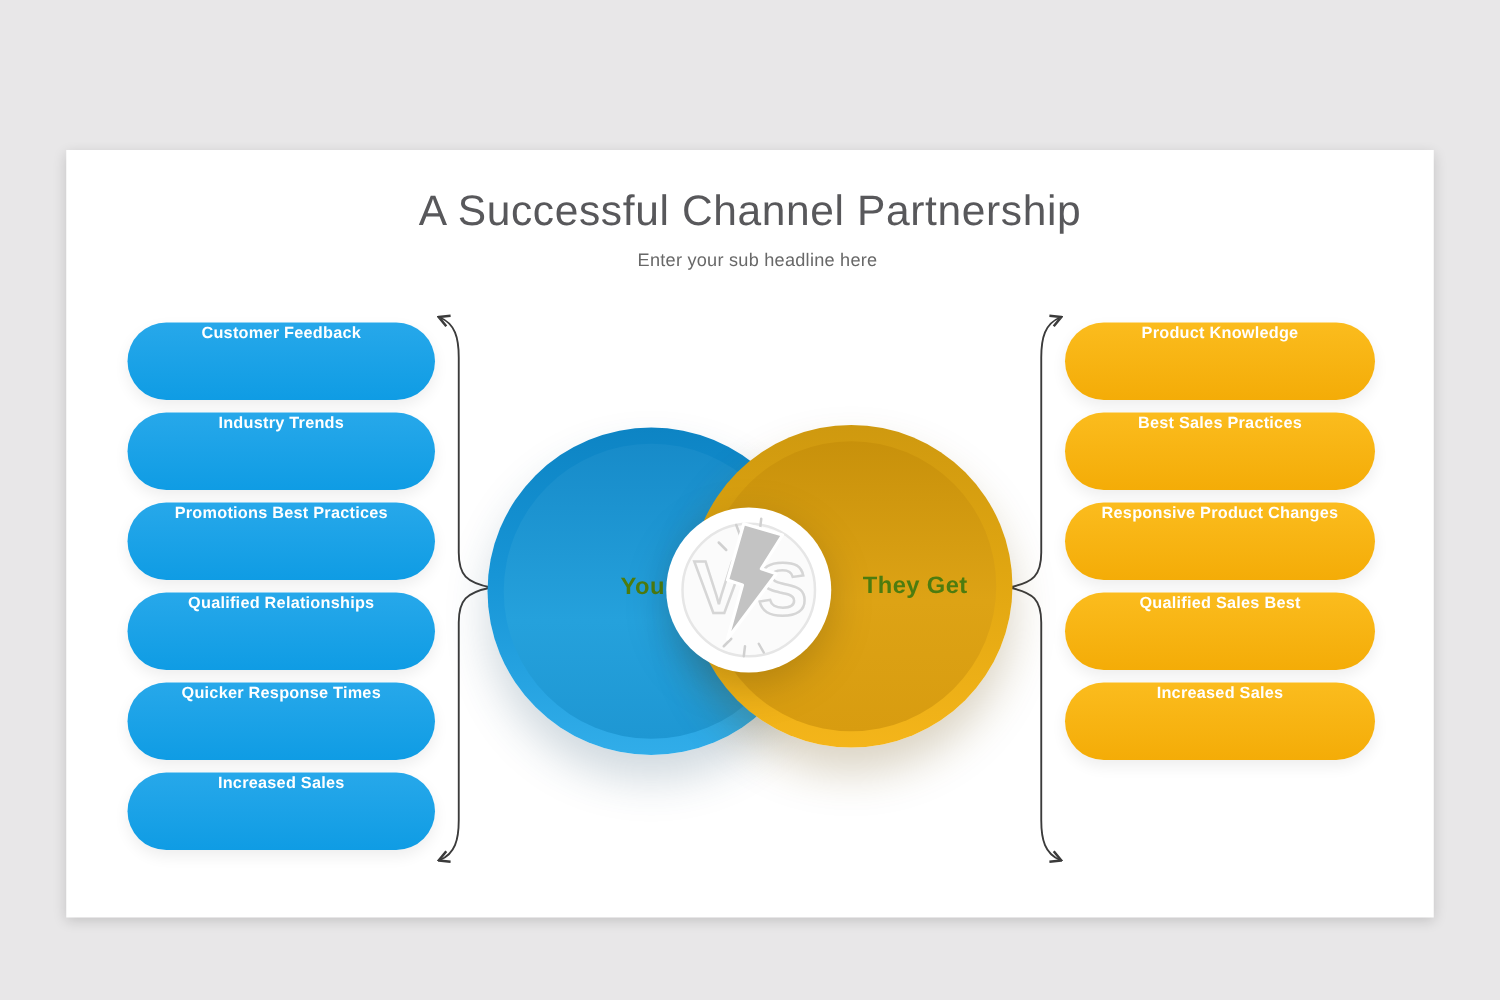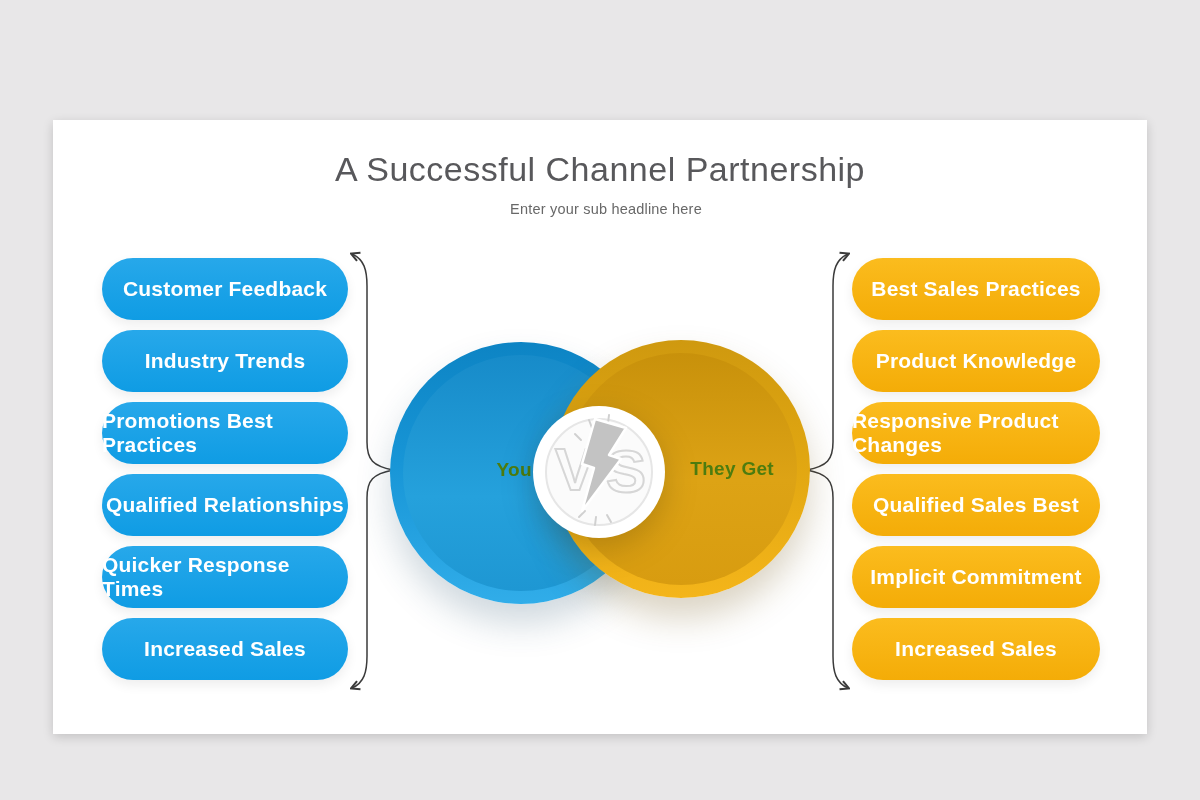--- a/index.html
+++ b/index.html
@@ -18,22 +18,22 @@
         background:var(--card_bg);box-shadow:0 3px 10px rgba(0,0,0,0.16);}
 
   .title{position:absolute;left:0;right:0;top:30px;text-align:center;
          font-size:34px;font-weight:400;color:var(--title_text);letter-spacing:0.5px;}
   .subtitle{position:absolute;left:12px;right:0;top:81px;text-align:center;
             font-size:14.5px;color:var(--subtitle_text);letter-spacing:0.2px;}
 
   .pill-col{position:absolute;display:flex;flex-direction:column;gap:10px;}
   .pill-col.left{left:49px;top:138px;width:246px;}
   .pill-col.right{left:799px;top:138px;width:248px;}
-  .pill{height:62px;border-radius:31px;display:flex;align-items:center;justify-content:center;
-        color:#ffffff;font-size:21px;font-weight:700;letter-spacing:0.2px;
+  .pill{height:62px;border-radius:31px;display:flex;justify-content:center;
+        color:#ffffff;font-size:13px;font-weight:700;letter-spacing:0.2px;
         box-shadow:0 5px 12px rgba(0,0,0,0.07);}
   .pill.blue{background:linear-gradient(180deg,#27a8ea 0%,#0f9ce4 100%);}
   .pill.yellow{background:linear-gradient(180deg,#fbbc1e 0%,#f4ac07 100%);}
 
   .halo{position:absolute;left:300px;top:190px;width:500px;height:330px;border-radius:50%;
         background:radial-gradient(closest-side,rgba(120,120,130,0.10),rgba(120,120,130,0) 75%);}
 
   .big-circle{position:absolute;border-radius:50%;}
   .big-circle .inner{position:absolute;inset:13px;border-radius:50%;}
   .circle-blue{left:337px;top:222px;width:262px;height:262px;z-index:2;
@@ -81,33 +81,30 @@
       <div class="pill blue">
           <span>Quicker Response Times</span>
         </div>
       <div class="pill blue">
           <span>Increased Sales</span>
         </div>
     </div>
 
     <div class="pill-col right">
       <div class="pill yellow">
-          <span>Best Sales Practices</span>
+          <span>Product Knowledge</span>
         </div>
       <div class="pill yellow">
-          <span>Product Knowledge</span>
+          <span>Best Sales Practices</span>
         </div>
       <div class="pill yellow">
           <span>Responsive Product Changes</span>
         </div>
       <div class="pill yellow">
           <span>Qualified Sales Best</span>
-        </div>
-      <div class="pill yellow">
-          <span>Implicit Commitment</span>
         </div>
       <div class="pill yellow">
           <span>Increased Sales</span>
         </div>
     </div>
 
     <svg class="brackets" width="1094" height="614" viewBox="0 0 1094 614">
       <defs>
         <marker id="arrow" viewBox="0 0 10 10" refX="8" refY="5" markerWidth="7.5" markerHeight="7.5" orient="auto-start-reverse">
           <path d="M1.5,1 L9,5 L1.5,9" fill="none" stroke="#3b3b3b" stroke-width="1.8"></path>

